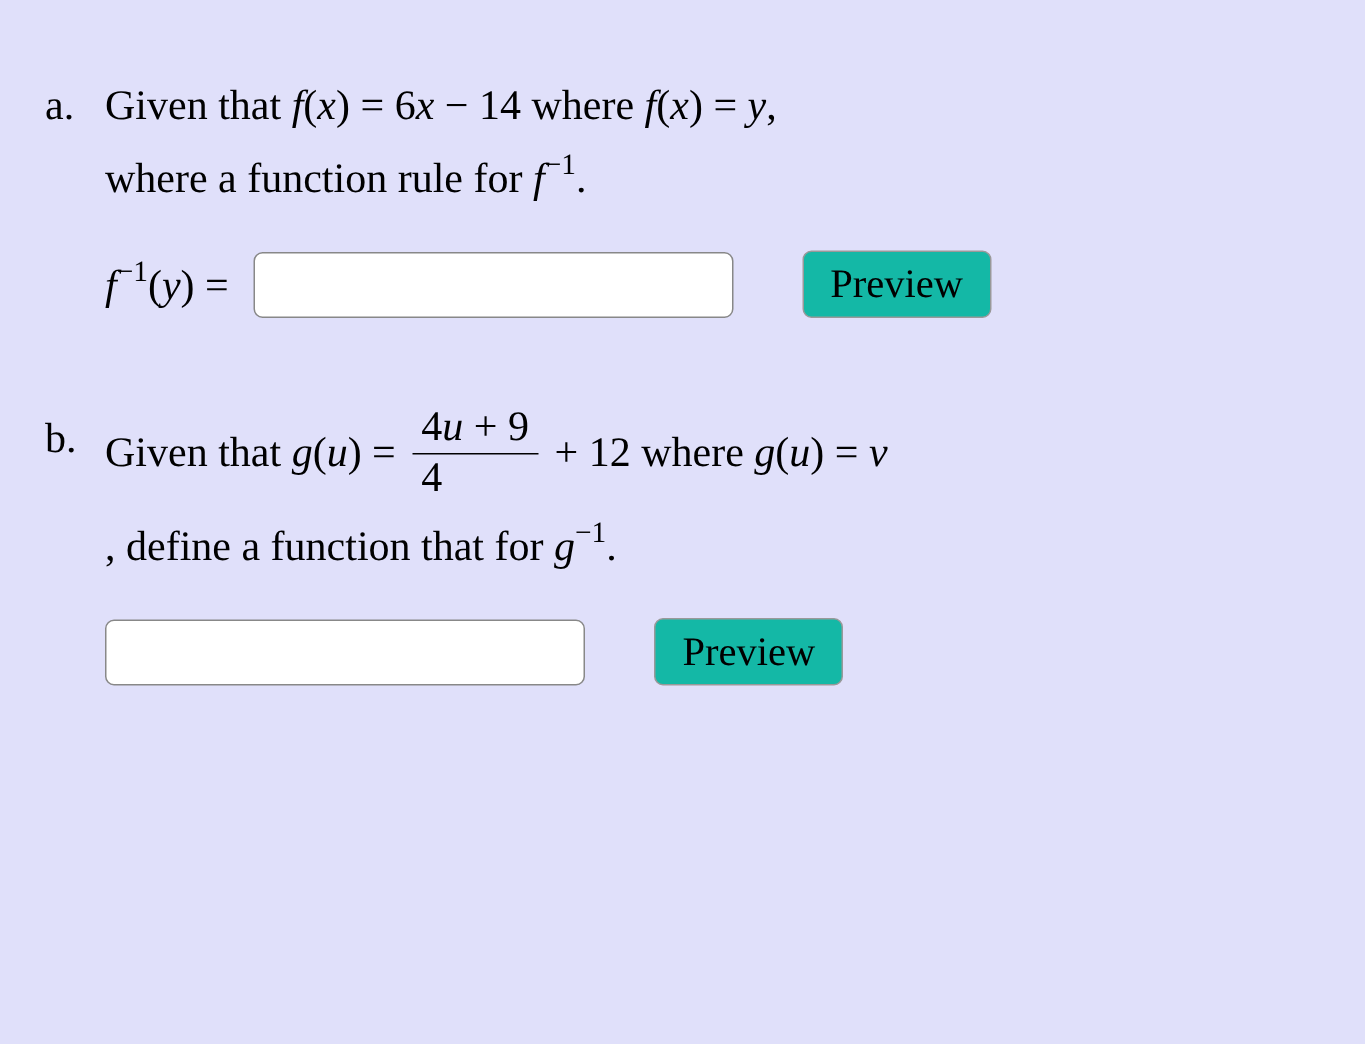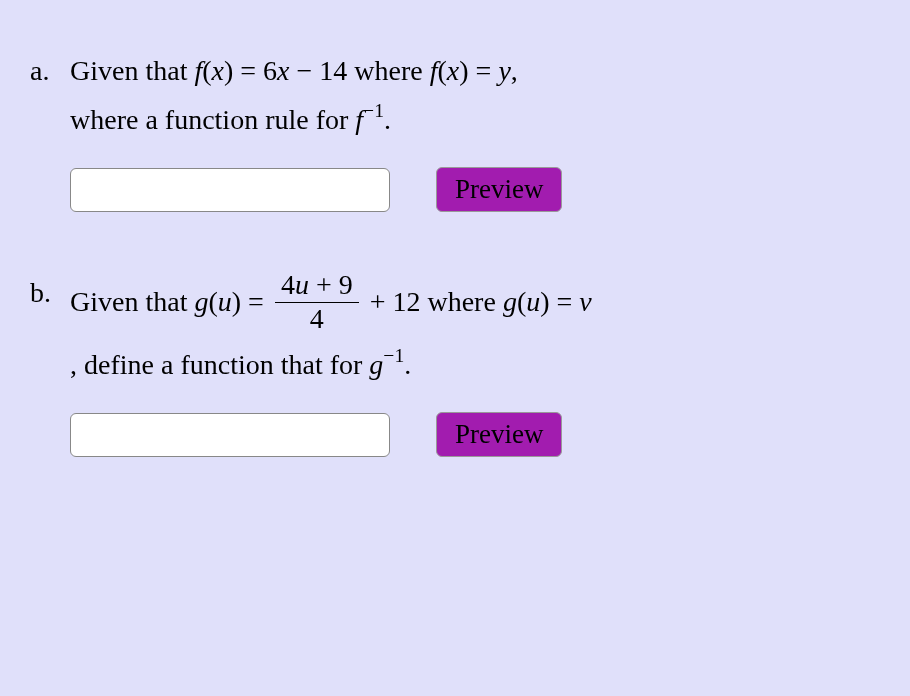--- a/index.html
+++ b/index.html
@@ -55,28 +55,28 @@
     width: 320px;
     height: 44px;
     background: #fff;
   }
   .preview-btn {
     font-size: 27px;
     font-family: inherit;
     padding: 6px 18px;
     border: 1px solid #999;
     border-radius: 6px;
-    background: #a21caf;
+    background: #14b8a6;
     cursor: pointer;
     margin-left: 36px;
   }
   .frac {
     display: inline-block;
     vertical-align: middle;
-    text-align: center;
+    text-align: left;
     margin: 0 4px;
     position: relative;
     top: -2px;
   }
   .frac .num {
     display: block;
     border-bottom: 1.5px solid #000;
     padding: 0 6px 1px 6px;
     line-height: 1.1;
   }
@@ -103,20 +103,23 @@
   <div class="problem-text">
     <div class="label">a.</div>
     <div class="stem">
       <span>Given that </span><span class="math-i">f</span>(<span class="math-i">x</span>) = <span>6<span class="math-i">x</span> − 14</span><span> where </span><span class="math-i">f</span>(<span class="math-i">x</span>) = <span class="math-i">y</span><span>,</span>
       <span class="line2">
         <span>where a function rule for </span><span class="math-i">f</span><sup class="exp">−1</sup><span>.</span>
       </span>
     </div>
   </div>
   <div class="answer-row">
+    <span class="answer-label">
+      <span class="math-i">f</span><sup class="exp">−1</sup>(<span class="math-i">y</span>)<span> = </span>
+    </span>
     <input type="text" class="answer-input" value="" style="">
     <button class="preview-btn">Preview</button>
   </div>
 </div>
 
 <div class="problem">
   <div class="problem-text">
     <div class="label">b.</div>
     <div class="stem">
       <span>Given that </span><span class="math-i">g</span>(<span class="math-i">u</span>) = 

